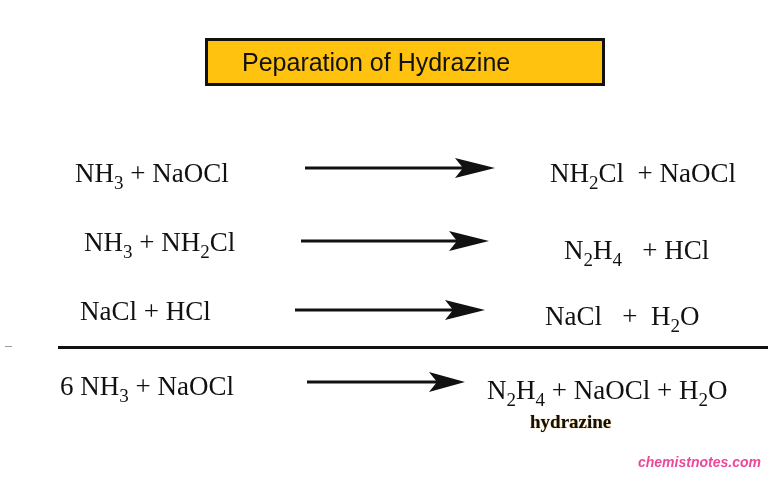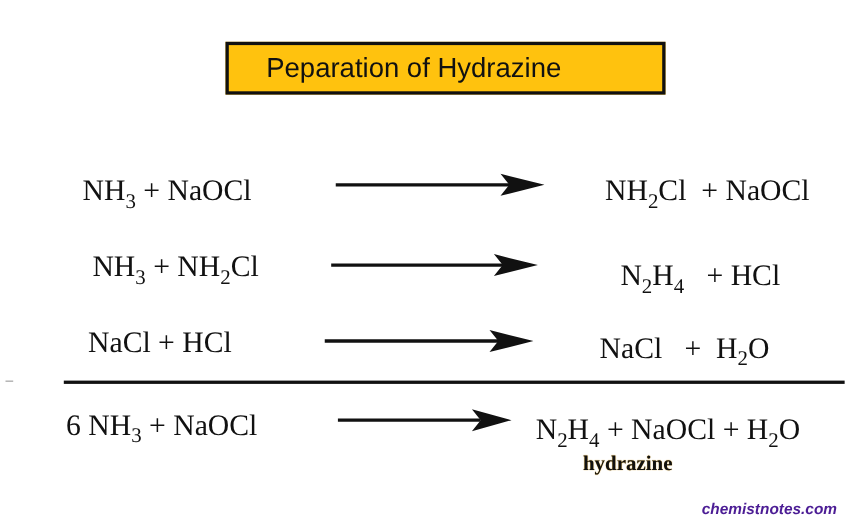--- a/index.html
+++ b/index.html
@@ -6,21 +6,21 @@
   body{width:768px;height:480px;position:relative;overflow:hidden;font-family:"Liberation Serif","DejaVu Serif",serif;color:#111;}
   .title-box{position:absolute;left:205px;top:38px;width:400px;height:48px;background:#ffc20e;border:3px solid #111;box-sizing:border-box;}
   .title-text{position:absolute;left:34px;top:7px;font-family:"Liberation Sans","DejaVu Sans",sans-serif;font-size:25px;color:#111;white-space:nowrap;}
   .eq{position:absolute;font-size:27px;white-space:nowrap;line-height:1;}
   .eq sub{font-size:19px;vertical-align:-7px;line-height:0;}
   .arrow{position:absolute;height:24px;}
   .arrow svg{display:block;}
   .divider{position:absolute;left:58px;top:346px;width:710px;height:3px;background:#111;}
   .tick{position:absolute;left:5px;top:346px;width:7px;height:1px;background:#999;}
   .label-hydrazine{position:absolute;left:482px;top:411px;font-family:Liberation Serif, serif;font-weight:bold;font-size:19px;color:#111;text-shadow:0 0 1px #c98a00;margin-left:48px;}
-  .footer{position:absolute;left:638px;top:454px;font-family:"Liberation Sans","DejaVu Sans",sans-serif;font-style:italic;font-weight:bold;font-size:14px;color:#4c1d95;}
+  .footer{position:absolute;left:638px;top:454px;font-family:"Liberation Sans","DejaVu Sans",sans-serif;font-style:italic;font-weight:bold;font-size:14px;color:#ec4899;}
 </style>
 </head>
 <body>
 
 <div class="title-box">
   <span class="title-text">Peparation of Hydrazine</span>
 </div>
 
 <div class="eq" style="left:75px;top:160px;">
   <span>NH</span><sub>3</sub><span> + NaOCl</span>

